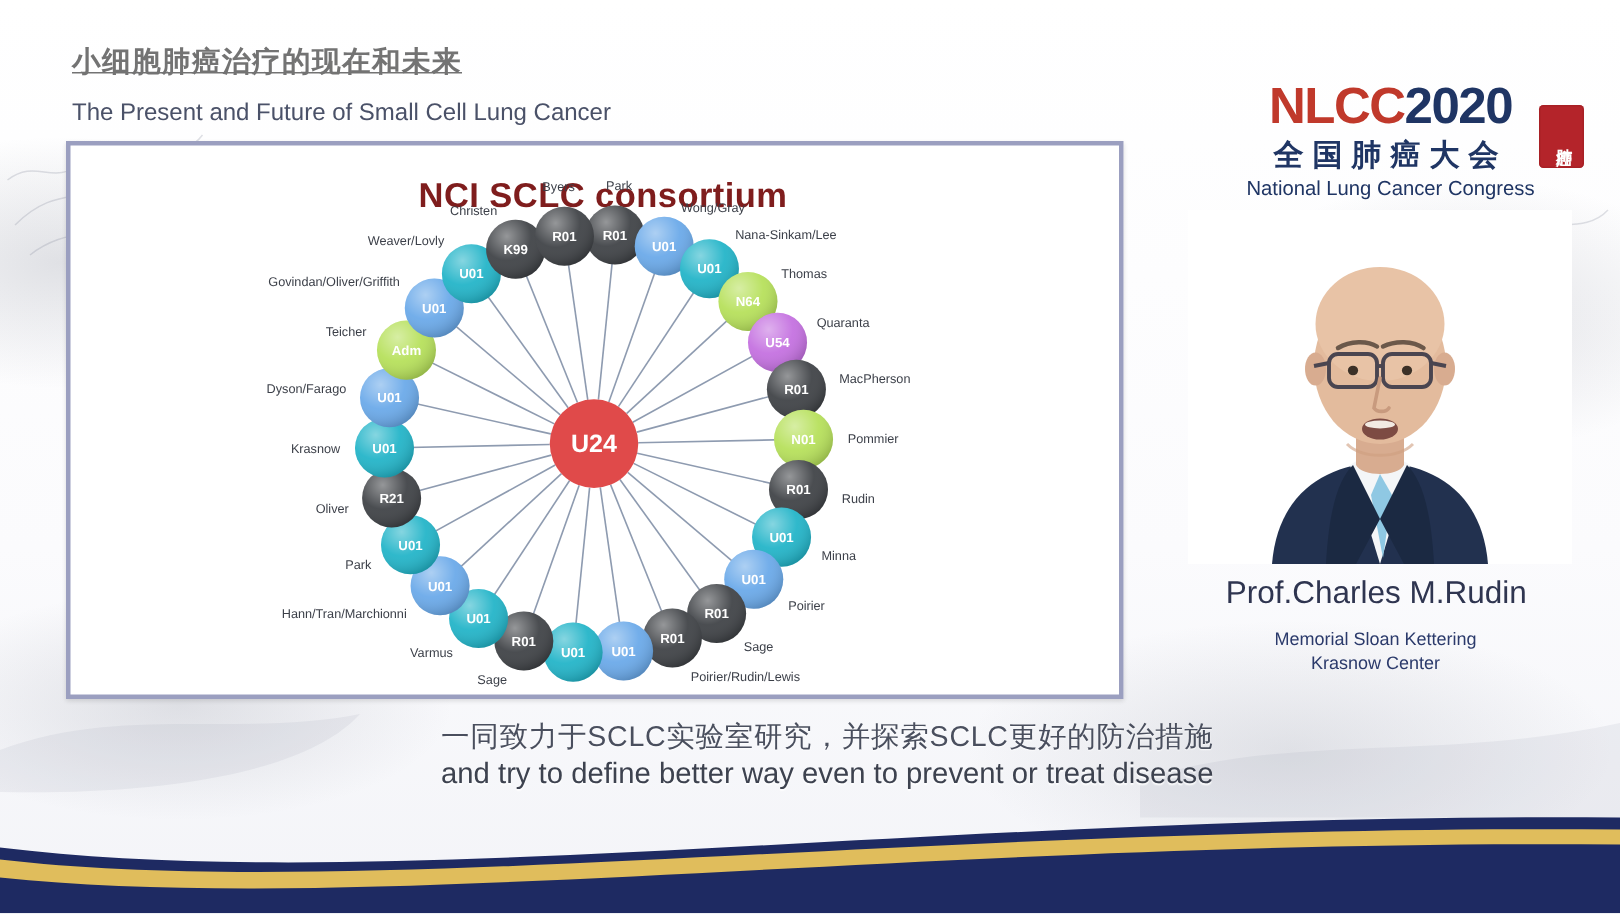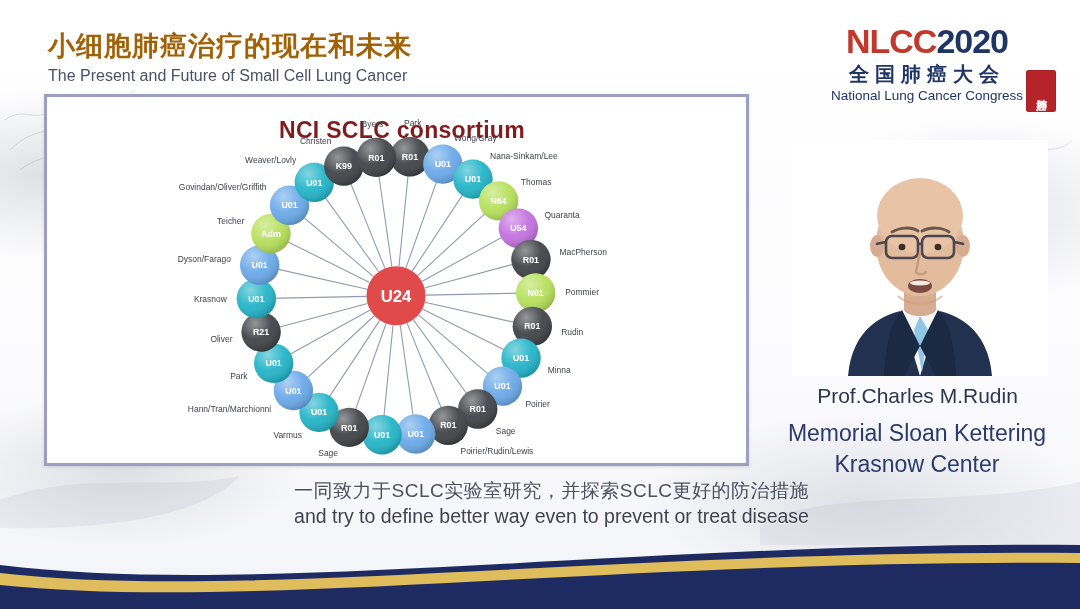--- a/index.html
+++ b/index.html
@@ -24,31 +24,31 @@
       radial-gradient(ellipse 240px 130px at 980px 210px, rgba(120,125,140,0.20), rgba(120,125,140,0) 70%),
       radial-gradient(ellipse 300px 120px at 860px 500px, rgba(120,125,140,0.18), rgba(120,125,140,0) 72%),
       linear-gradient(180deg,#ffffff 0%,#fbfbfd 60%,#f3f4f8 100%);
     pointer-events: none;
   }
   .bg-wash svg { position: absolute; inset: 0; width: 100%; height: 100%; opacity: .5; }
 
   
   .title-cn {
     position: absolute; left: 48px; top: 28px;
-    font-size: 27px; font-weight: bold; color: #a16207;
-    letter-spacing: 1px; white-space: nowrap;
+    font-size: 19px; font-weight: bold; color: #737373;
+    letter-spacing: 1px; white-space: nowrap; text-decoration: underline;
   }
   .title-en {
     position: absolute; left: 48px; top: 67px;
     font-size: 16px; color: #4a5168; white-space: nowrap;
   }
 
   
   .logo-block { position: absolute; right: 22px; top: 24px; text-align: center; width: 262px; }
-  .logo-line1 { font-size: 34px; font-weight: bold; letter-spacing: -1px; line-height: 1; white-space: nowrap; }
+  .logo-line1 { font-size: 34px; font-weight: bold; letter-spacing: -1px; line-height: 1; white-space: nowrap; margin-top: 30px; }
   .logo-nlcc { color: #c0392b; }
   .logo-year { color: #1f3564; }
   .logo-cn {
     font-size: 20px; font-weight: bold; color: #1f3564;
     letter-spacing: 6px; line-height: 1.25; margin-top: 4px; white-space: nowrap;
   }
   .logo-en { font-size: 13.5px; color: #1f3564; margin-top: 1px; white-space: nowrap; }
   .logo-seal {
     position: absolute; right: 2px; top: 46px;
     width: 30px; height: 42px; border-radius: 3px;
@@ -84,21 +84,21 @@
   .speaker-panel { position: absolute; left: 770px; top: 140px; width: 300px; height: 300px; }
   .speaker-photo { position: absolute; left: 22px; top: 0; width: 256px; height: 236px; }
 
   
   .speaker-name {
     position: absolute; left: 760px; top: 384px; width: 315px;
     text-align: center; font-size: 21px; color: #2f3550; white-space: nowrap;
   }
   .speaker-affil {
     position: absolute; left: 756px; top: 418px; width: 322px;
-    text-align: center; font-size: 23px; color: #2b3a6b; line-height: 1.35;
+    text-align: center; font-size: 12px; color: #2b3a6b; line-height: 1.35;
   }
 
   
   .subs { position: absolute; left: 0; right: 0; top: 478px; text-align: center; padding-left: 23px; }
   .sub-cn {
     font-size: 19px; color: #4a4f5e; letter-spacing: .5px;
     text-shadow: 0 1px 1px rgba(255,255,255,.9);
   }
   .sub-en1, .sub-en2 {
     font-size: 19.5px; color: #3d424f; line-height: 1.28;

